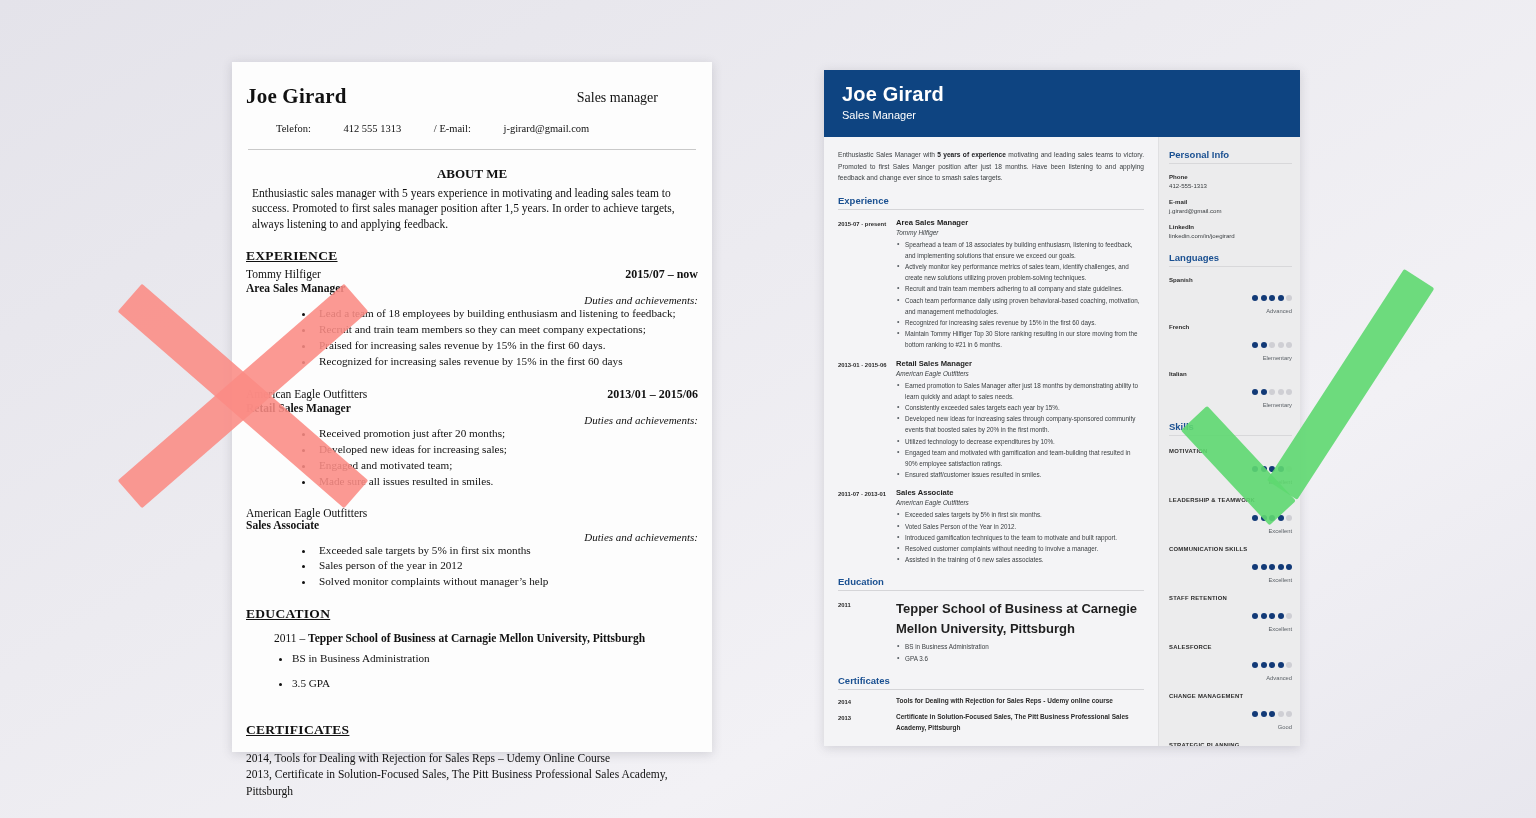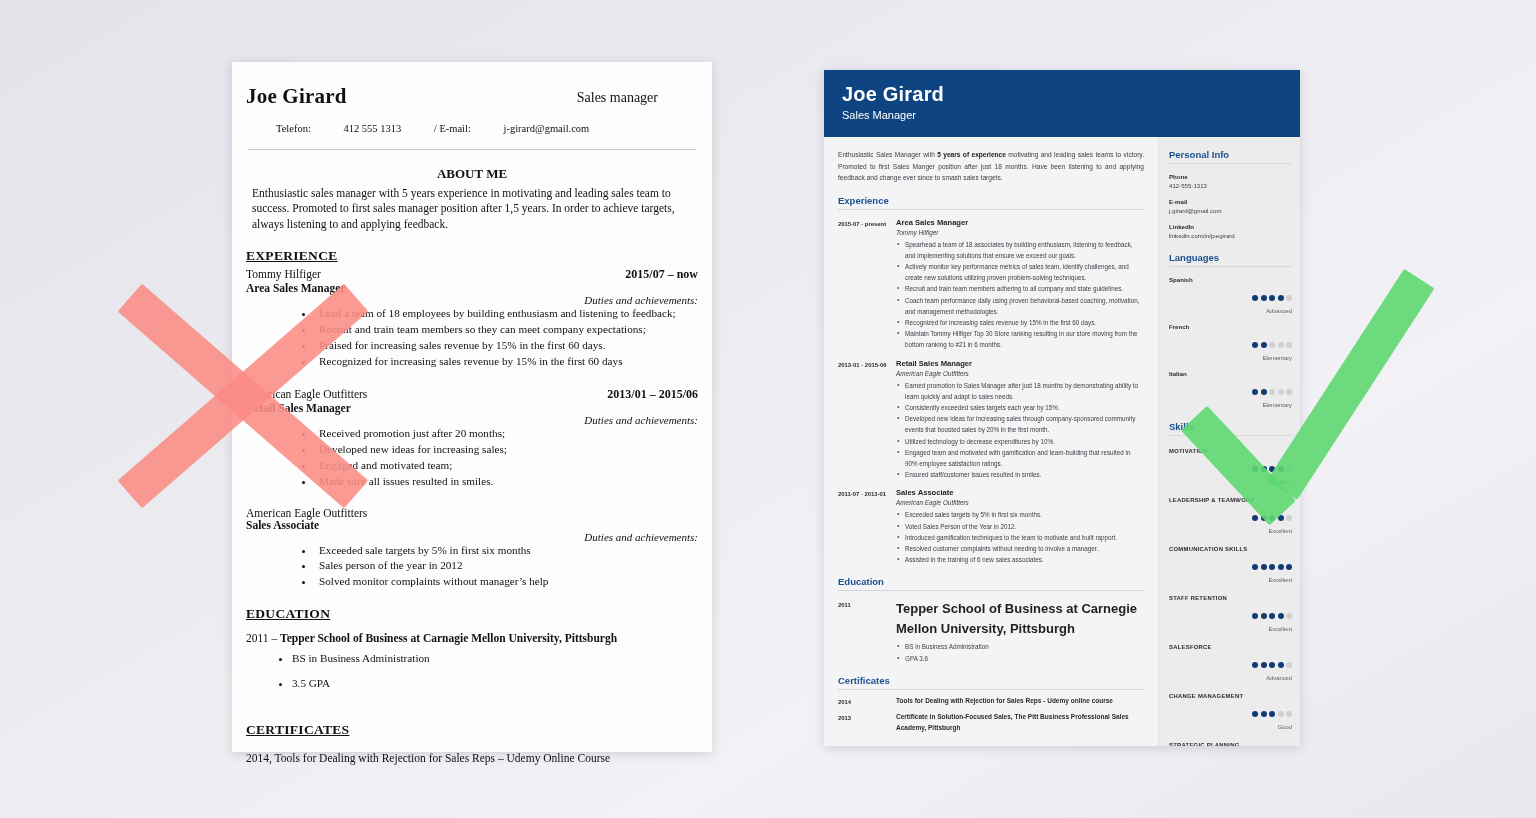--- a/index.html
+++ b/index.html
@@ -42,21 +42,21 @@
   .bad-job-row { display: flex; justify-content: space-between; align-items: baseline; font-size: 11.5px; }
   .bad-company { }
   .bad-dates { font-weight: bold; font-size: 12px; text-align: center; }
   .bad-title { font-weight: bold; font-size: 11.5px; }
   .bad-duties { font-style: italic; font-size: 11px; text-align: right; }
   .bad-ul { list-style: disc; margin: 0 0 0 46px; font-size: 11.2px; line-height: 1.42; }
   .bad-ul li { padding-left: 4px; margin-left: 23px; }
   .gap { height: 14px; }
 
   .bad-edu-line { font-size: 11.5px; font-weight: bold; margin-top: 10px; }
-  .bad-edu-line .yr { font-weight: normal; }
+  .bad-edu-line .yr { font-weight: normal; margin-left: 28px; }
   .bad-ul2 { list-style: disc; margin: 2px 0 0 46px; font-size: 11.2px; line-height: 2.2; font-weight: normal; }
   .bad-plain { font-size: 11.5px; line-height: 1.45; margin-top: 12px; }
 
   
   .good-resume {
     position: absolute;
     left: 824px; top: 70px;
     width: 476px; height: 676px;
     background: #f4f4f6;
     box-shadow: 0 2px 10px rgba(60,60,80,0.18);
@@ -216,20 +216,21 @@
     <span class="yr">2011 – </span><span>Tepper School of Business at Carnagie Mellon University, Pittsburgh</span>
   </div>
   <ul class="bad-ul2">
     <li>BS in Business Administration</li>
     <li>3.5 GPA</li>
   </ul>
 
   <div class="bad-sec-h" style="margin-top:26px">CERTIFICATES</div>
   <div class="bad-plain">
     <div>2014, Tools for Dealing with Rejection for Sales Reps – Udemy Online Course</div>
+    <div>2013, Certificate in Solution-Focused Sales, The Pitt Business Professional Sales Academy, Pittsburgh</div>
   </div>
 
 </div>
 
 <div class="good-resume">
   <div class="good-header">
     <div class="good-name">Joe Girard</div>
     <div class="good-role">Sales Manager</div>
   </div>
 

